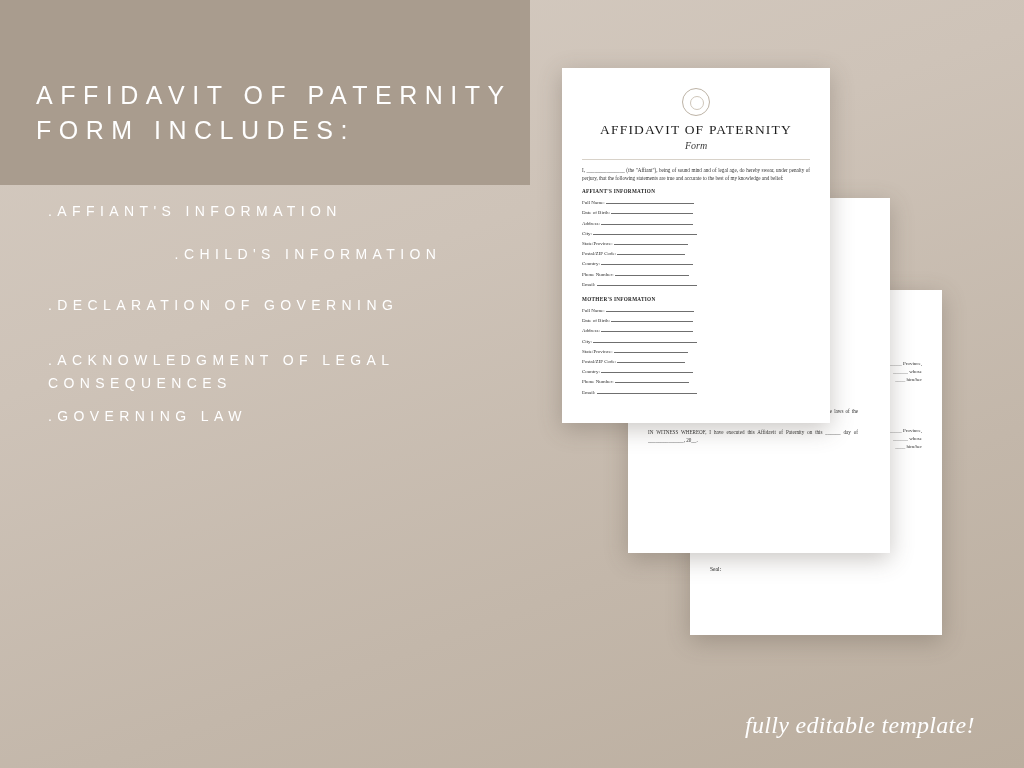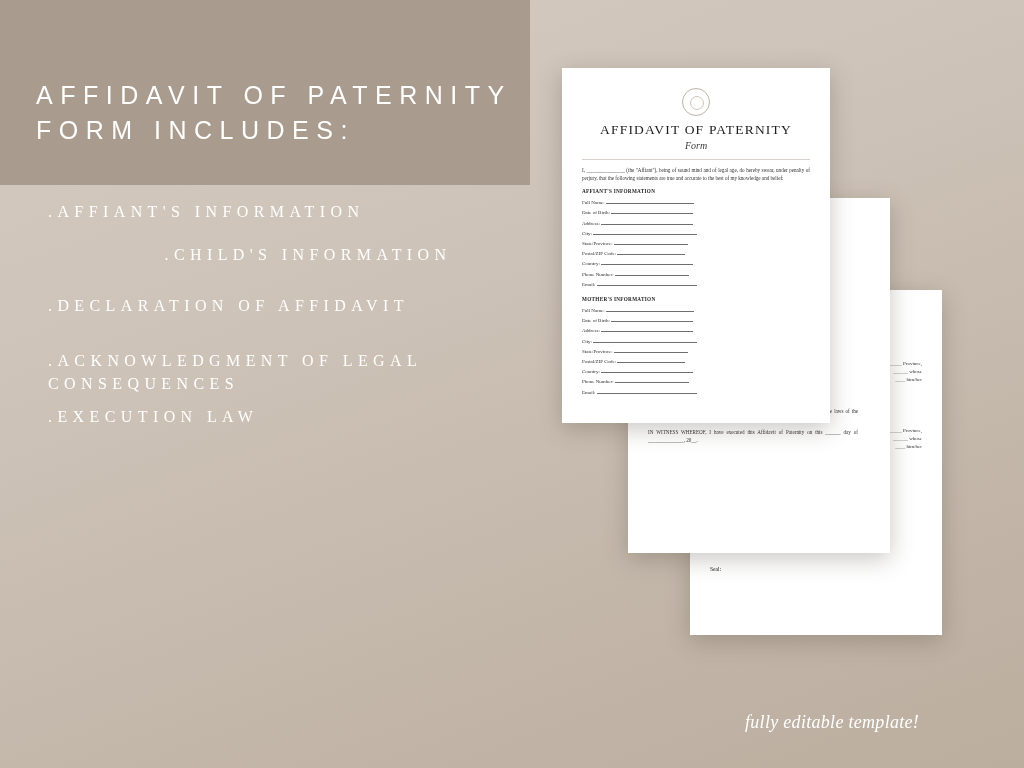--- a/index.html
+++ b/index.html
@@ -39,22 +39,22 @@
     letter-spacing: 7.5px;
     line-height: 35px;
     font-weight: 400;
   }
   .bullets {
     position: absolute;
     left: 48px;
     top: 200px;
     width: 520px;
     color: #ffffff;
-    font-family: Liberation Serif, serif;
-    font-size: 16px;
+    font-family: Liberation Sans, sans-serif;
+    font-size: 14px;
     letter-spacing: 5.4px;
     line-height: 23px;
   }
   .bullet {
     margin-bottom: 20px;
     white-space: pre-line;
   }
   .bullet.gap {
     margin-bottom: 28px;
     text-align: center;
@@ -191,41 +191,41 @@
   }
   .canva-badge .bar-top { top: 28px; }
   .canva-badge .bar-bot { bottom: 28px; }
   .tagline {
     position: absolute;
     left: 745px;
     top: 712px;
     color: #ffffff;
     font-family: "Liberation Serif", serif;
     font-style: italic;
-    font-size: 18px;
+    font-size: 24px;
     letter-spacing: 0.3px;
   }
 </style>
 </head>
 <body>
 
 <div class="canvas">
 
   <div class="tl-block"></div>
 
   <div class="headline" style="white-space: pre-line;">AFFIDAVIT OF PATERNITY
 FORM  INCLUDES:</div>
 
   <div class="bullets">
     <div class="bullet">.AFFIANT'S INFORMATION</div>
     <div class="bullet gap">.CHILD'S INFORMATION</div>
-    <div class="bullet">.DECLARATION OF AFFIDAVIT</div>
+    <div class="bullet">.DECLARATION OF GOVERNING</div>
     <div class="bullet tight">.ACKNOWLEDGMENT OF LEGAL
 CONSEQUENCES</div>
-    <div class="bullet">.EXECUTION LAW</div>
+    <div class="bullet">.GOVERNING LAW</div>
   </div>
 
   <div class="page page3">
     <div class="pg-inner" style="padding-top:70px;">
       <div class="fld" style="text-align:right;">_______ Province,</div>
       <div class="fld" style="text-align:right;">______ whose</div>
       <div class="fld" style="text-align:right;">____ him/her</div>
       <div style="height:42px;"></div>
       <div class="fld" style="text-align:right;">_______ Province,</div>
       <div class="fld" style="text-align:right;">______ whose</div>

